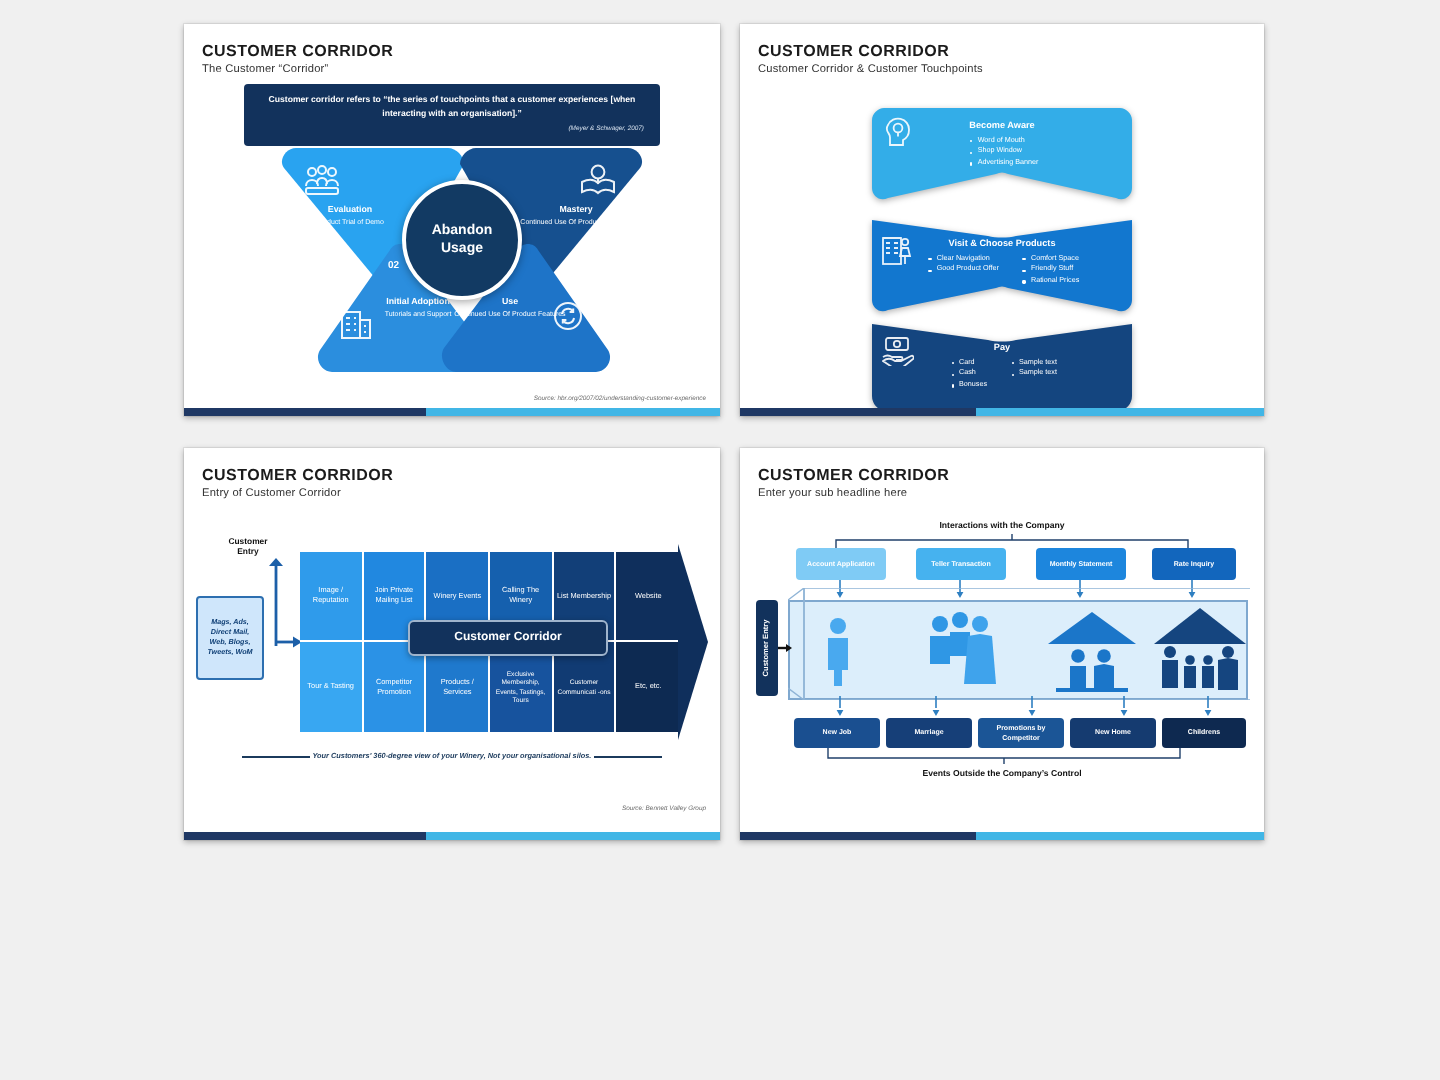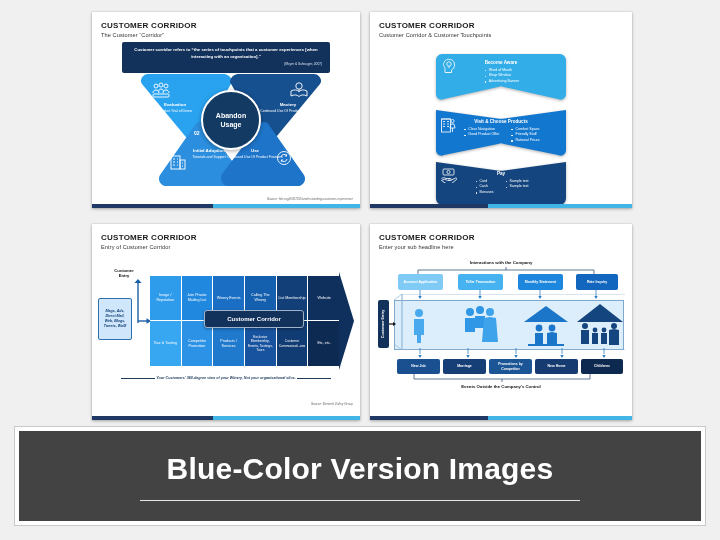--- a/index.html
+++ b/index.html
@@ -463,20 +463,14 @@
       <path d="M2 0 V5 H178 V0 M90 5 V8" stroke="#20406b" stroke-width=".7" fill="none"></path>
     </svg>
     <div class="tophdr" style="top:160px;">Events Outside the Company’s Control</div>
 
     <div class="accent">
         <i class="dark"></i>
         <i class="light"></i>
       </div>
   </div>
 
-  <div id="footer">
-    <div class="inner">
-      <div class="ftitle">Blue-Color Version Images</div>
-      <div class="rule"></div>
-    </div>
-  </div>
 
 </div>
 
 </body></html>

